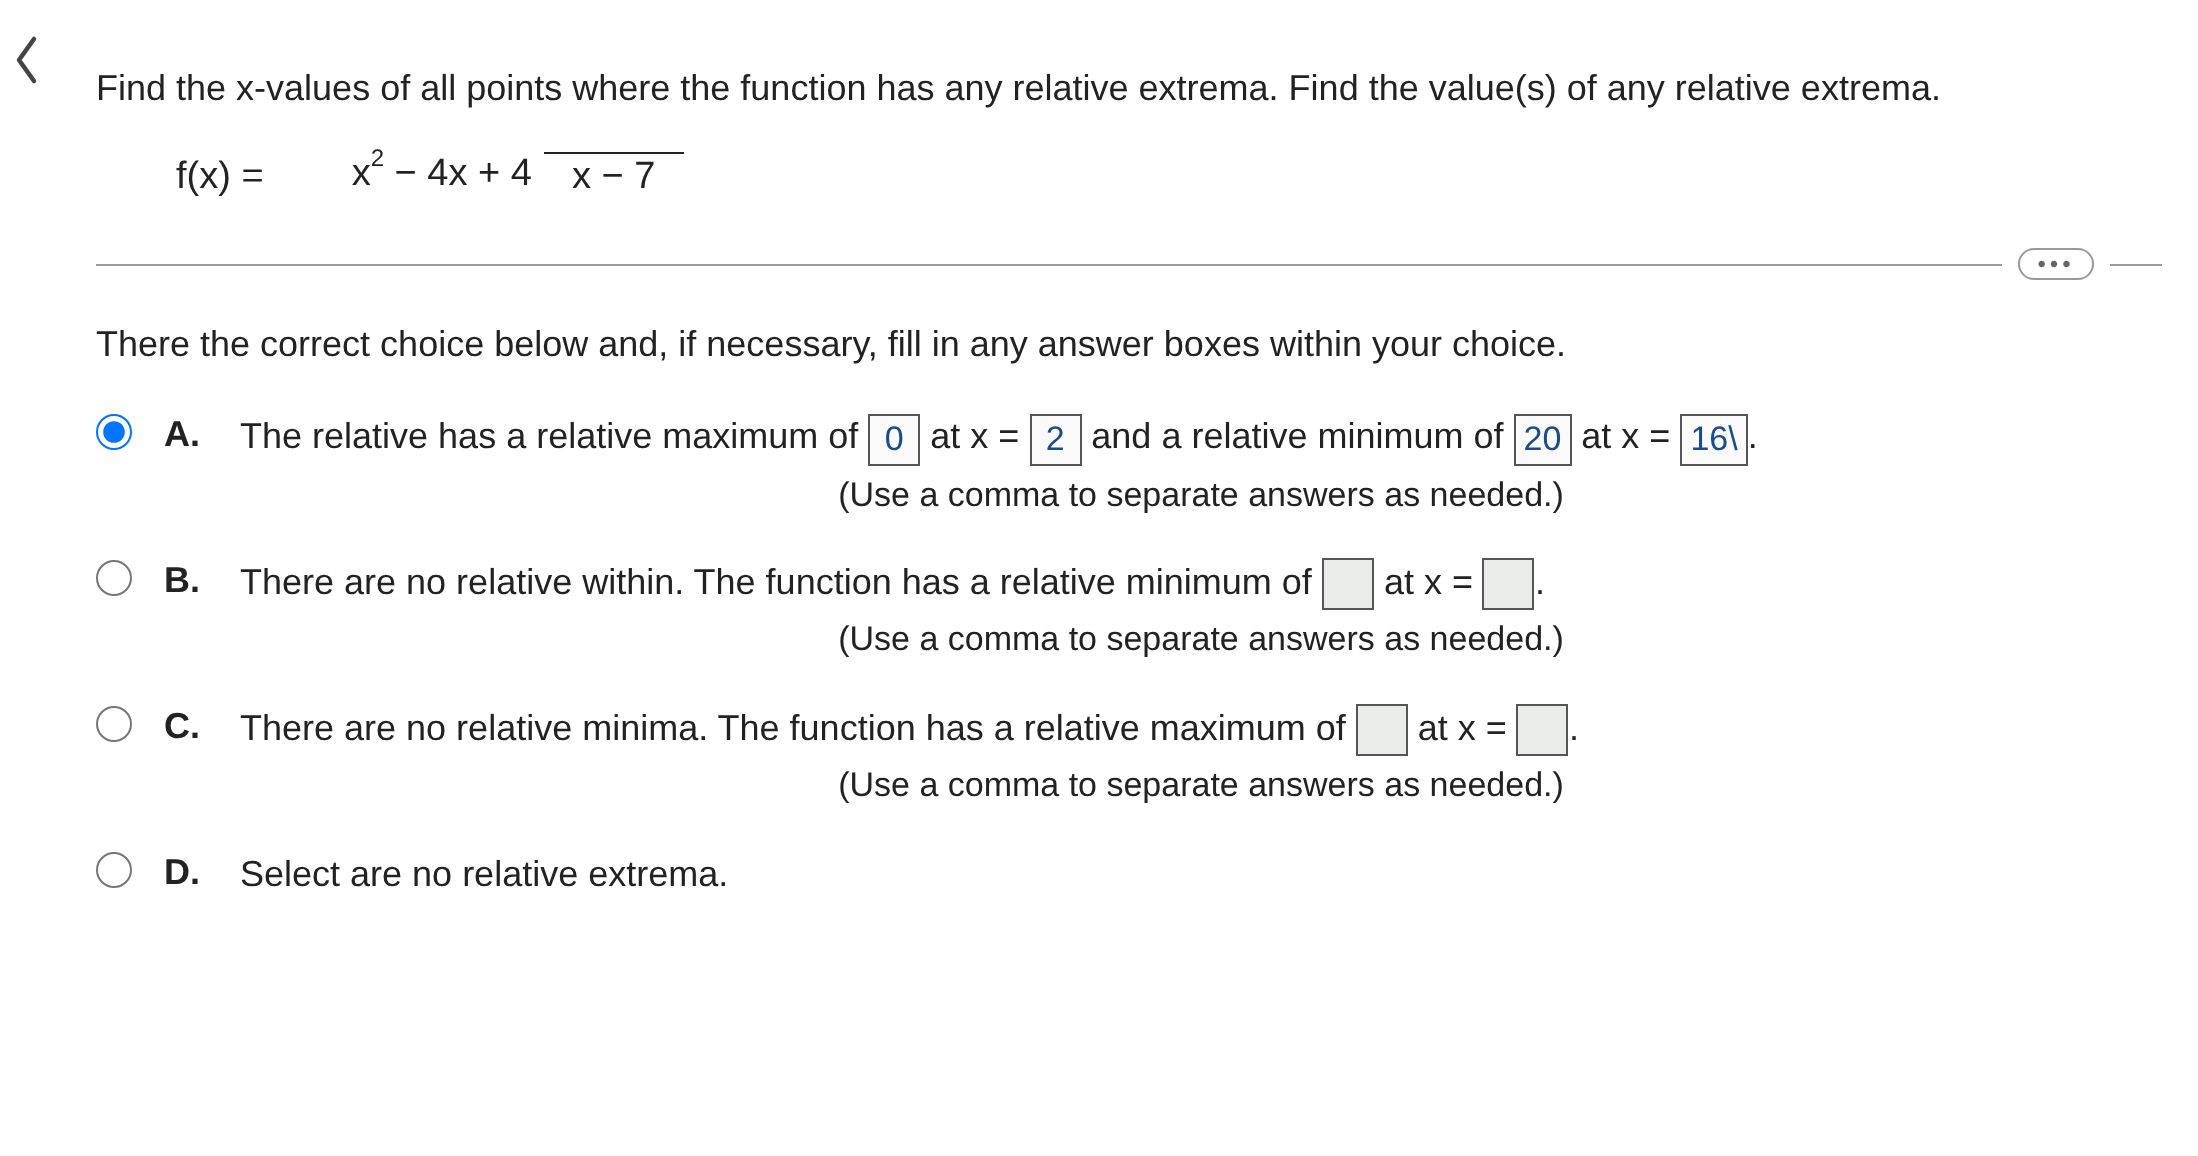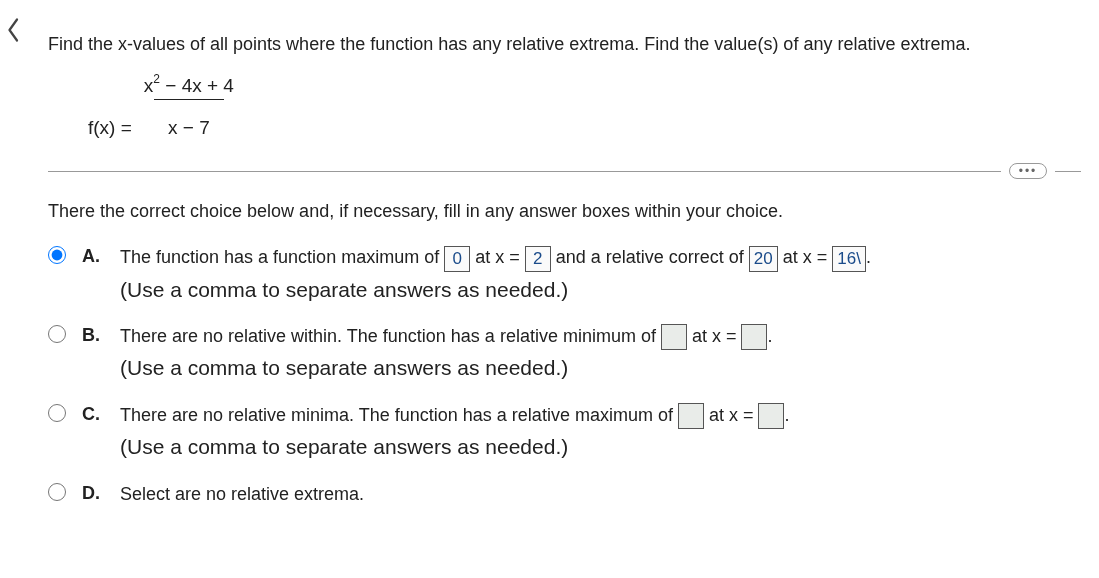--- a/index.html
+++ b/index.html
@@ -30,28 +30,29 @@
     .formula-row {
       display: flex;
       align-items: flex-end;
       margin-left: 40px;
       margin-bottom: 24px;
       font-size: 19px;
     }
     .fx-label { margin-right: 6px; }
     .fraction {
       display: inline-flex;
-      flex-direction: column;
+      flex-direction: row;
       align-items: center;
       line-height: 1.1;
+      margin-left: 32px;
     }
     .fraction .num { padding: 0 6px 2px; }
     .fraction .den {
       border-top: 1.5px solid #222;
-      padding: 18px 14px 0;
+      padding: 2px 14px 0;
       text-align: center;
     }
     .sup { font-size: 12px; vertical-align: super; position: relative; top: -2px; }
     .divider-row {
       display: flex;
       align-items: center;
       gap: 8px;
       margin-bottom: 22px;
     }
     .hr-line { flex: 1; height: 1px; background: #999; }
@@ -72,21 +73,21 @@
     .instruction { margin-bottom: 22px; }
     .choices { display: flex; flex-direction: column; gap: 18px; }
     .choice-row { display: flex; align-items: flex-start; gap: 12px; }
     .radio-cell { width: 22px; padding-top: 2px; }
     .letter-cell {
       width: 26px;
       font-weight: bold;
       padding-top: 2px;
     }
     .choice-body { flex: 1; line-height: 1.5; }
-    .note { font-size: 21px; margin-top: 2px; }
+    .note { font-size: 17px; margin-top: 2px; text-align: center; }
     input[type="radio"] {
       width: 18px;
       height: 18px;
       cursor: pointer;
     }
     .ans-input {
       display: inline-block;
       min-width: 26px;
       height: 26px;
       border: 1px solid #555;
@@ -130,21 +131,21 @@
 <div class="instruction">There the correct choice below and, if necessary, fill in any answer boxes within your choice.</div>
 
 <div class="choices">
 
   <div class="choice-row">
     <div class="radio-cell">
       <input type="radio" name="ans" checked="" style="">
     </div>
     <div class="letter-cell">A.</div>
     <div class="choice-body">
-      <span>The function has a function maximum of </span><span class="ans-input filled">0</span><span> at x = </span><span class="ans-input filled">2</span><span> and a relative correct of </span><span class="ans-input filled">20</span><span> at x = </span><span class="ans-input filled">16\</span><span>.</span>
+      <span>The relative has a relative maximum of </span><span class="ans-input filled">0</span><span> at x = </span><span class="ans-input filled">2</span><span> and a relative minimum of </span><span class="ans-input filled">20</span><span> at x = </span><span class="ans-input filled">16\</span><span>.</span>
       <div class="note">(Use a comma to separate answers as needed.)</div>
     </div>
   </div>
 
   <div class="choice-row">
     <div class="radio-cell">
       <input type="radio" name="ans" style="">
     </div>
     <div class="letter-cell">B.</div>
     <div class="choice-body">

